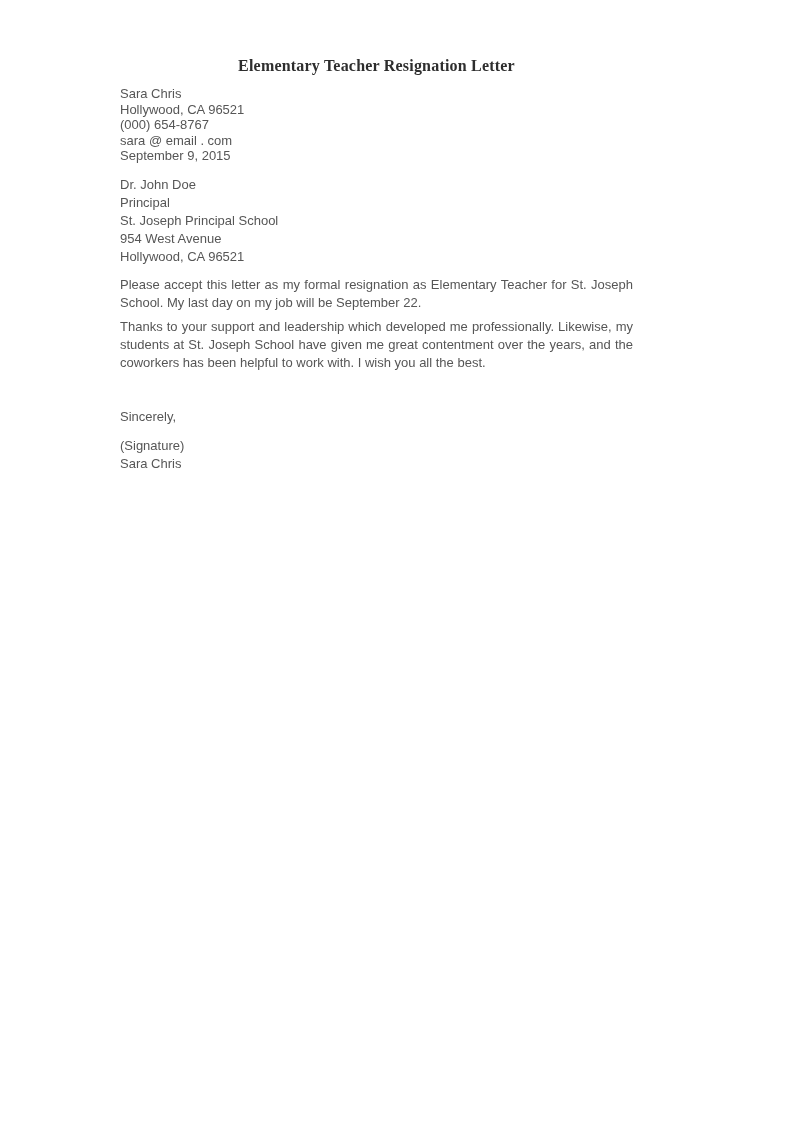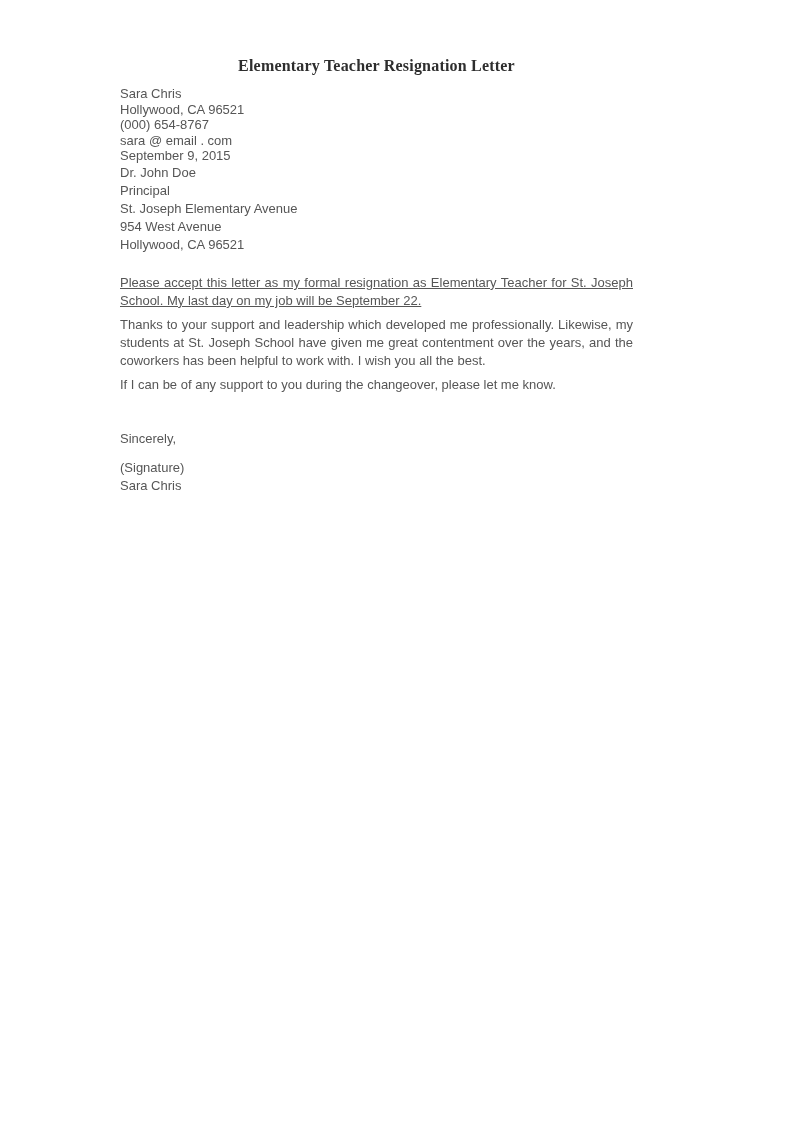--- a/index.html
+++ b/index.html
@@ -39,37 +39,38 @@
   .addr-block { font-size: 13px; }
 
   .sender-block { line-height: 15.6px; }
 
   .date-line {
     font-size: 13px;
     line-height: 15.6px;
   }
 
   .recipient-block {
+    margin-top: 12px;
     line-height: 18px;
   }
 
   .salutation {
     margin-top: 37px;
     font-size: 13px;
     line-height: 18px;
   }
 
   .para {
     margin-top: 6px;
     font-size: 13px;
     line-height: 18px;
     text-align: justify;
   }
 
-  .para.first { margin-top: 20px; text-decoration: underline; }
+  .para.first { margin-top: 10px; }
 
   .closing {
     margin-top: 36px;
     font-size: 13px;
     line-height: 18px;
   }
 
   .signature-block {
     margin-top: 11px;
     font-size: 13px;
@@ -91,29 +92,28 @@
       <span class="line">Hollywood, CA 96521</span>
       <span class="line">(000) 654-8767</span>
       <span class="line">sara @ email . com</span>
     </div>
 
     <p class="date-line">September 9, 2015</p>
 
     <div class="addr-block recipient-block">
       <span class="line">Dr. John Doe</span>
       <span class="line">Principal</span>
-      <span class="line">St. Joseph Elementary Avenue</span>
+      <span class="line">St. Joseph Principal School</span>
       <span class="line">954 West Avenue</span>
       <span class="line">Hollywood, CA 96521</span>
     </div>
 
 
     <p class="para first">Please accept this letter as my formal resignation as Elementary Teacher for St. Joseph School. My last day on my job will be September 22.</p>
     <p class="para">Thanks to your support and leadership which developed me professionally. Likewise, my students at St. Joseph School have given me great contentment over the years, and the coworkers has been helpful to work with. I wish you all the best.</p>
-    <p class="para">If I can be of any support to you during the changeover, please let me know.</p>
 
     <p class="closing">Sincerely,</p>
 
     <div class="addr-block signature-block">
       <span class="line">(Signature)</span>
       <span class="line">Sara Chris</span>
     </div>
 
   </div>
 </div>

